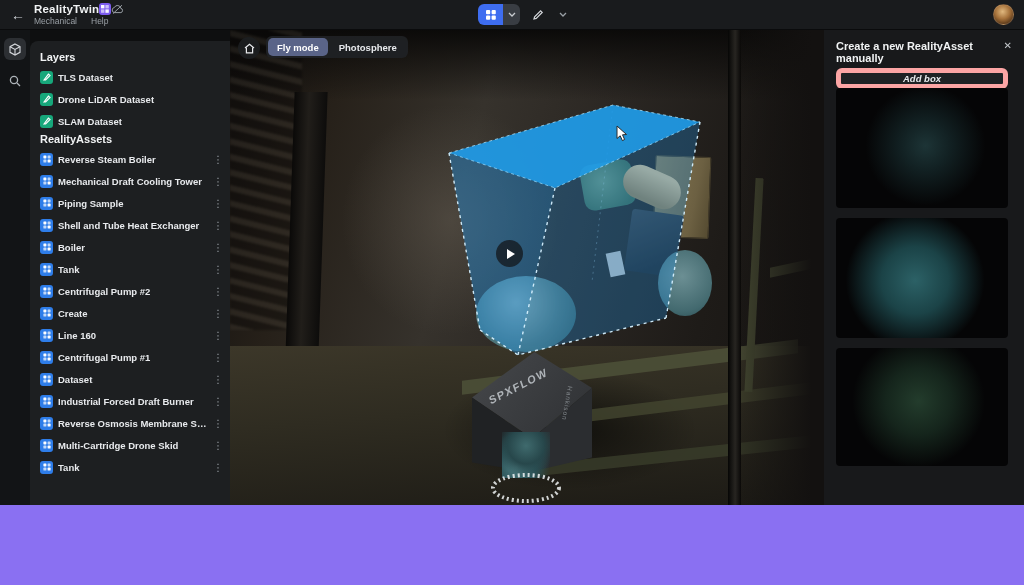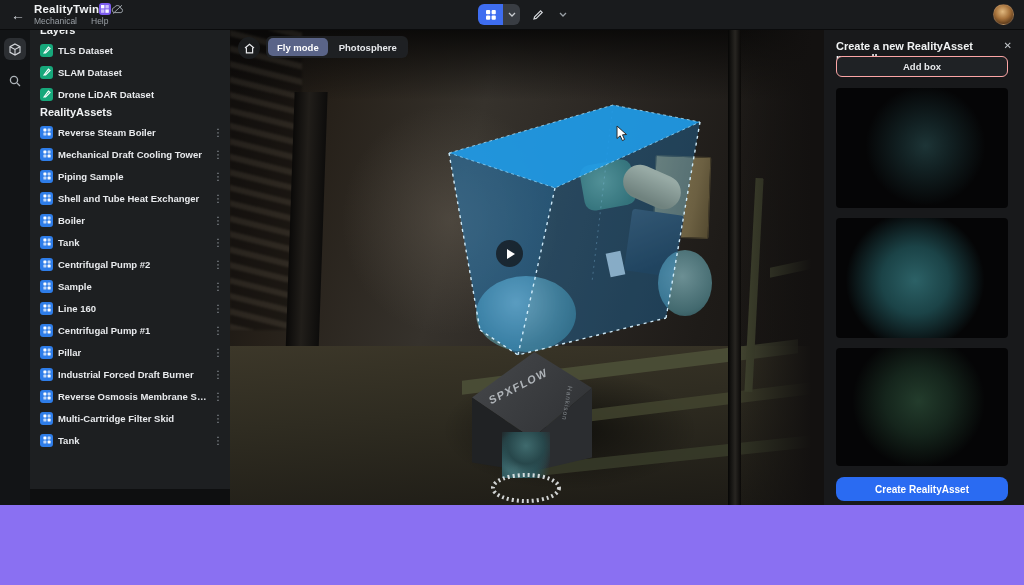--- a/index.html
+++ b/index.html
@@ -37,21 +37,21 @@
             border:1px solid rgba(255,255,255,.14); cursor:pointer; }
 
   
   #rail { position:absolute; left:0; top:30px; width:30px; height:475px; background:#121416; z-index:30; }
   .rail-btn { position:absolute; left:4px; width:22px; height:22px; border:none; border-radius:6px;
               display:flex; align-items:center; justify-content:center; cursor:pointer; color:#d5d8dc; }
   .rail-btn.active { background:#2c2f33; top:8px; }
   .rail-btn.plain { background:transparent; top:40px; color:#aeb4b9; }
 
   
-  #sidebar { position:absolute; left:30px; top:14px; width:200px; height:475px;
+  #sidebar { position:absolute; left:30px; top:41px; width:200px; height:475px;
              background:#1d1f21; border-radius:8px 0 0 0; z-index:20; }
   .side-header { color:#f1f3f4; font-size:11px; font-weight:bold; }
   #layers-title { position:absolute; left:10px; top:10px; }
   #assets-title { position:absolute; left:10px; top:92px; }
   .rowlist { position:absolute; left:10px; right:4px; display:flex; flex-direction:column; }
   #layers-list { top:25px; }
   #assets-list { top:107px; }
   .row { height:22px; display:flex; align-items:center; gap:5px; cursor:pointer; border-radius:4px; padding-right:2px; }
   .mini-ic { width:13px; height:13px; border-radius:3px; flex:0 0 13px;
              display:flex; align-items:center; justify-content:center; }
@@ -142,23 +142,23 @@
                   background:radial-gradient(circle at 50% 30%, #3f6a6d 0%, #27474b 45%, rgba(10,15,15,0) 75%),
                              radial-gradient(circle at 30% 75%, #4d7d81 0%, #2b5257 40%, rgba(10,15,15,0) 70%);
                   filter:blur(.3px); }
   .mini-ring { position:absolute; left:0; top:42px; }
 
   
   #panel { position:absolute; left:824px; top:30px; width:200px; height:475px; background:#18191b; z-index:20; }
   .panel-head { position:absolute; left:12px; top:10px; right:12px; display:flex; align-items:flex-start; }
   .panel-title { color:#f1f3f4; font-size:11px; font-weight:bold; flex:1; }
   .close-btn { background:transparent; border:none; color:#c4c8cc; font-size:10px; cursor:pointer; padding:0 0 0 6px; }
-  .addbox-btn { position:absolute; left:12px; top:26px; width:172px; height:21px; border-radius:6px;
-                background:#1f2225; border:1px solid #fca5a5; color:#e8eaed; font-size:9.5px; font-weight:600;
-                cursor:pointer; font-family:"Liberation Sans",sans-serif; }
+  .addbox-btn { position:absolute; left:12px; top:38px; width:172px; height:21px; border-radius:6px;
+                background:#1f2225; border:5px solid #fca5a5; color:#e8eaed; font-size:9.5px; font-weight:600;
+                cursor:pointer; font-family:"Liberation Sans",sans-serif;font-style:italic; }
   .thumb { position:absolute; left:12px; width:172px; border-radius:4px; background:#050506; overflow:hidden; cursor:pointer; }
   .thumb1 { top:58px; height:120px;
             background:radial-gradient(circle at 52% 48%, #1d3436 0%, #122123 22%, #050506 55%),
                        radial-gradient(circle at 40% 62%, #23444a 0%, rgba(0,0,0,0) 18%); }
   .thumb2 { top:188px; height:120px;
             background:radial-gradient(circle at 46% 52%, #2c6166 0%, #1b4347 30%, #050506 62%),
                        radial-gradient(circle at 60% 44%, #6b5a34 0%, rgba(0,0,0,0) 14%),
                        radial-gradient(circle at 62% 66%, #35686e 0%, rgba(0,0,0,0) 26%); }
   .thumb3 { top:318px; height:118px;
             background:radial-gradient(circle at 48% 45%, #233c2c 0%, #15251c 30%, #050506 60%),
@@ -258,29 +258,29 @@
             </svg>
           </span>
         <span class="row-label">TLS Dataset</span>
       </div>
       <div class="row">
         <span class="mini-ic green">
             <svg width="8" height="8" viewBox="0 0 8 8" fill="none" stroke="#fff" stroke-width="1.2">
               <path d="M1 7 L5.4 1.2 L7 2.6 L2.6 7 Z"></path>
             </svg>
           </span>
-        <span class="row-label">SLAM Dataset</span>
+        <span class="row-label">Drone LiDAR Dataset</span>
       </div>
       <div class="row">
         <span class="mini-ic green">
             <svg width="8" height="8" viewBox="0 0 8 8" fill="none" stroke="#fff" stroke-width="1.2">
               <path d="M1 7 L5.4 1.2 L7 2.6 L2.6 7 Z"></path>
             </svg>
           </span>
-        <span class="row-label">Drone LiDAR Dataset</span>
+        <span class="row-label">SLAM Dataset</span>
       </div>
     </div>
 
     <div id="assets-title" class="side-header">RealityAssets</div>
 
     <div id="assets-list" class="rowlist">
       <div class="row">
         <span class="mini-ic blue">
             <svg width="8" height="8" viewBox="0 0 8 8" fill="#fff">
               <rect x="0.4" y="0.4" width="3" height="3" rx=".6"></rect>
@@ -366,21 +366,21 @@
       </div>
       <div class="row">
         <span class="mini-ic blue">
             <svg width="8" height="8" viewBox="0 0 8 8" fill="#fff">
               <rect x="0.4" y="0.4" width="3" height="3" rx=".6"></rect>
               <rect x="4.6" y="0.4" width="3" height="3" rx=".6" opacity=".7"></rect>
               <rect x="0.4" y="4.6" width="3" height="3" rx=".6" opacity=".7"></rect>
               <rect x="4.6" y="4.6" width="3" height="3" rx=".6"></rect>
             </svg>
           </span>
-        <span class="row-label">Sample</span>
+        <span class="row-label">Create</span>
         <span class="kebab">⋮</span>
       </div>
       <div class="row">
         <span class="mini-ic blue">
             <svg width="8" height="8" viewBox="0 0 8 8" fill="#fff">
               <rect x="0.4" y="0.4" width="3" height="3" rx=".6"></rect>
               <rect x="4.6" y="0.4" width="3" height="3" rx=".6" opacity=".7"></rect>
               <rect x="0.4" y="4.6" width="3" height="3" rx=".6" opacity=".7"></rect>
               <rect x="4.6" y="4.6" width="3" height="3" rx=".6"></rect>
             </svg>
@@ -402,21 +402,21 @@
       </div>
       <div class="row">
         <span class="mini-ic blue">
             <svg width="8" height="8" viewBox="0 0 8 8" fill="#fff">
               <rect x="0.4" y="0.4" width="3" height="3" rx=".6"></rect>
               <rect x="4.6" y="0.4" width="3" height="3" rx=".6" opacity=".7"></rect>
               <rect x="0.4" y="4.6" width="3" height="3" rx=".6" opacity=".7"></rect>
               <rect x="4.6" y="4.6" width="3" height="3" rx=".6"></rect>
             </svg>
           </span>
-        <span class="row-label">Pillar</span>
+        <span class="row-label">Dataset</span>
         <span class="kebab">⋮</span>
       </div>
       <div class="row">
         <span class="mini-ic blue">
             <svg width="8" height="8" viewBox="0 0 8 8" fill="#fff">
               <rect x="0.4" y="0.4" width="3" height="3" rx=".6"></rect>
               <rect x="4.6" y="0.4" width="3" height="3" rx=".6" opacity=".7"></rect>
               <rect x="0.4" y="4.6" width="3" height="3" rx=".6" opacity=".7"></rect>
               <rect x="4.6" y="4.6" width="3" height="3" rx=".6"></rect>
             </svg>
@@ -438,21 +438,21 @@
       </div>
       <div class="row">
         <span class="mini-ic blue">
             <svg width="8" height="8" viewBox="0 0 8 8" fill="#fff">
               <rect x="0.4" y="0.4" width="3" height="3" rx=".6"></rect>
               <rect x="4.6" y="0.4" width="3" height="3" rx=".6" opacity=".7"></rect>
               <rect x="0.4" y="4.6" width="3" height="3" rx=".6" opacity=".7"></rect>
               <rect x="4.6" y="4.6" width="3" height="3" rx=".6"></rect>
             </svg>
           </span>
-        <span class="row-label">Multi-Cartridge Filter Skid</span>
+        <span class="row-label">Multi-Cartridge Drone Skid</span>
         <span class="kebab">⋮</span>
       </div>
       <div class="row">
         <span class="mini-ic blue">
             <svg width="8" height="8" viewBox="0 0 8 8" fill="#fff">
               <rect x="0.4" y="0.4" width="3" height="3" rx=".6"></rect>
               <rect x="4.6" y="0.4" width="3" height="3" rx=".6" opacity=".7"></rect>
               <rect x="0.4" y="4.6" width="3" height="3" rx=".6" opacity=".7"></rect>
               <rect x="4.6" y="4.6" width="3" height="3" rx=".6"></rect>
             </svg>
@@ -538,18 +538,17 @@
 
   <aside id="panel">
     <div class="panel-head">
       <div class="panel-title">Create a new RealityAsset manually</div>
       <button class="close-btn">✕</button>
     </div>
     <button class="addbox-btn">Add box</button>
     <div class="thumb thumb1"></div>
     <div class="thumb thumb2"></div>
     <div class="thumb thumb3"></div>
-    <button class="create-btn">Create RealityAsset</button>
   </aside>
 
   <div id="footer"></div>
 
 </div>
 
 </body></html>

